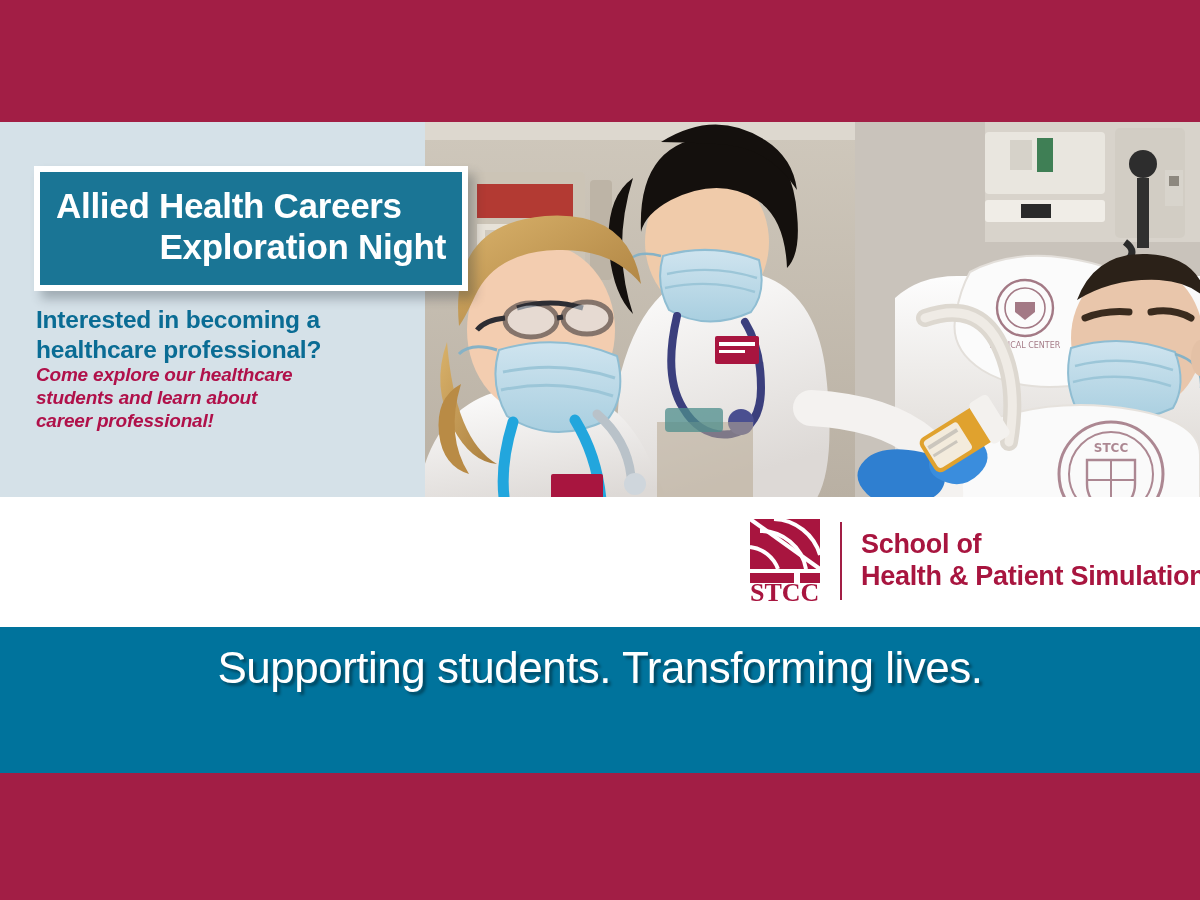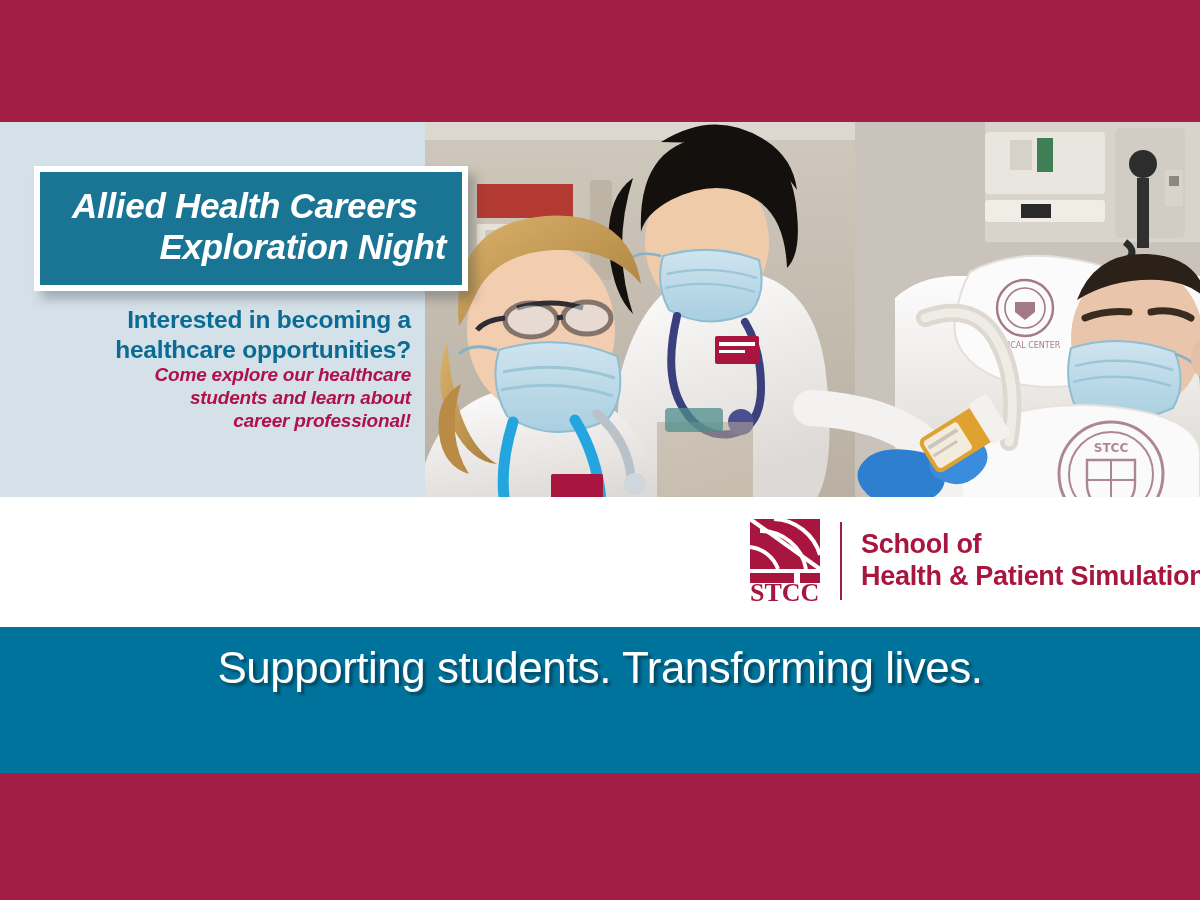--- a/index.html
+++ b/index.html
@@ -69,40 +69,39 @@
     left: 34px; top: 166px;
     width: 434px;
     background: #ffffff;
     padding: 6px;
     box-sizing: border-box;
     box-shadow: 7px 8px 10px rgba(40,50,60,0.30);
     z-index: 5;
   }
   .title-inner {
     background: #1A7595;
-    padding: 14px 16px 18px 32px;
-    font-style: italic;
+    padding: 14px 16px 18px 16px;
   }
   .title-line {
     color: #ffffff;
     font-weight: bold;
     font-size: 35px;
     line-height: 1.16;
     letter-spacing: -0.3px;
     white-space: nowrap;
   }
   .title-line.l1 { text-align: left; }
   .title-line.l2 { text-align: right; }
 
   
   .sub-copy {
     position: absolute;
     left: 36px; top: 305px;
     width: 375px;
-    text-align: right;
+    text-align: left;
     z-index: 4;
   }
   .sub-teal {
     color: #0A6C94;
     font-weight: bold;
     font-size: 24.5px;
     line-height: 1.21;
     letter-spacing: -0.2px;
   }
   .sub-crimson {
@@ -347,21 +346,21 @@
   <div class="title-plaque">
     <div class="title-inner">
       <div class="title-line l1">Allied Health Careers</div>
       <div class="title-line l2">Exploration Night</div>
     </div>
   </div>
 
   <div class="sub-copy">
     <div class="sub-teal">
       <div>Interested in becoming a</div>
-      <div>healthcare opportunities?</div>
+      <div>healthcare professional?</div>
     </div>
     <div class="sub-crimson">
       <div>Come explore our healthcare</div>
       <div>students and learn about</div>
       <div>career professional!</div>
     </div>
   </div>
 
   <div class="white-strip"></div>
 

